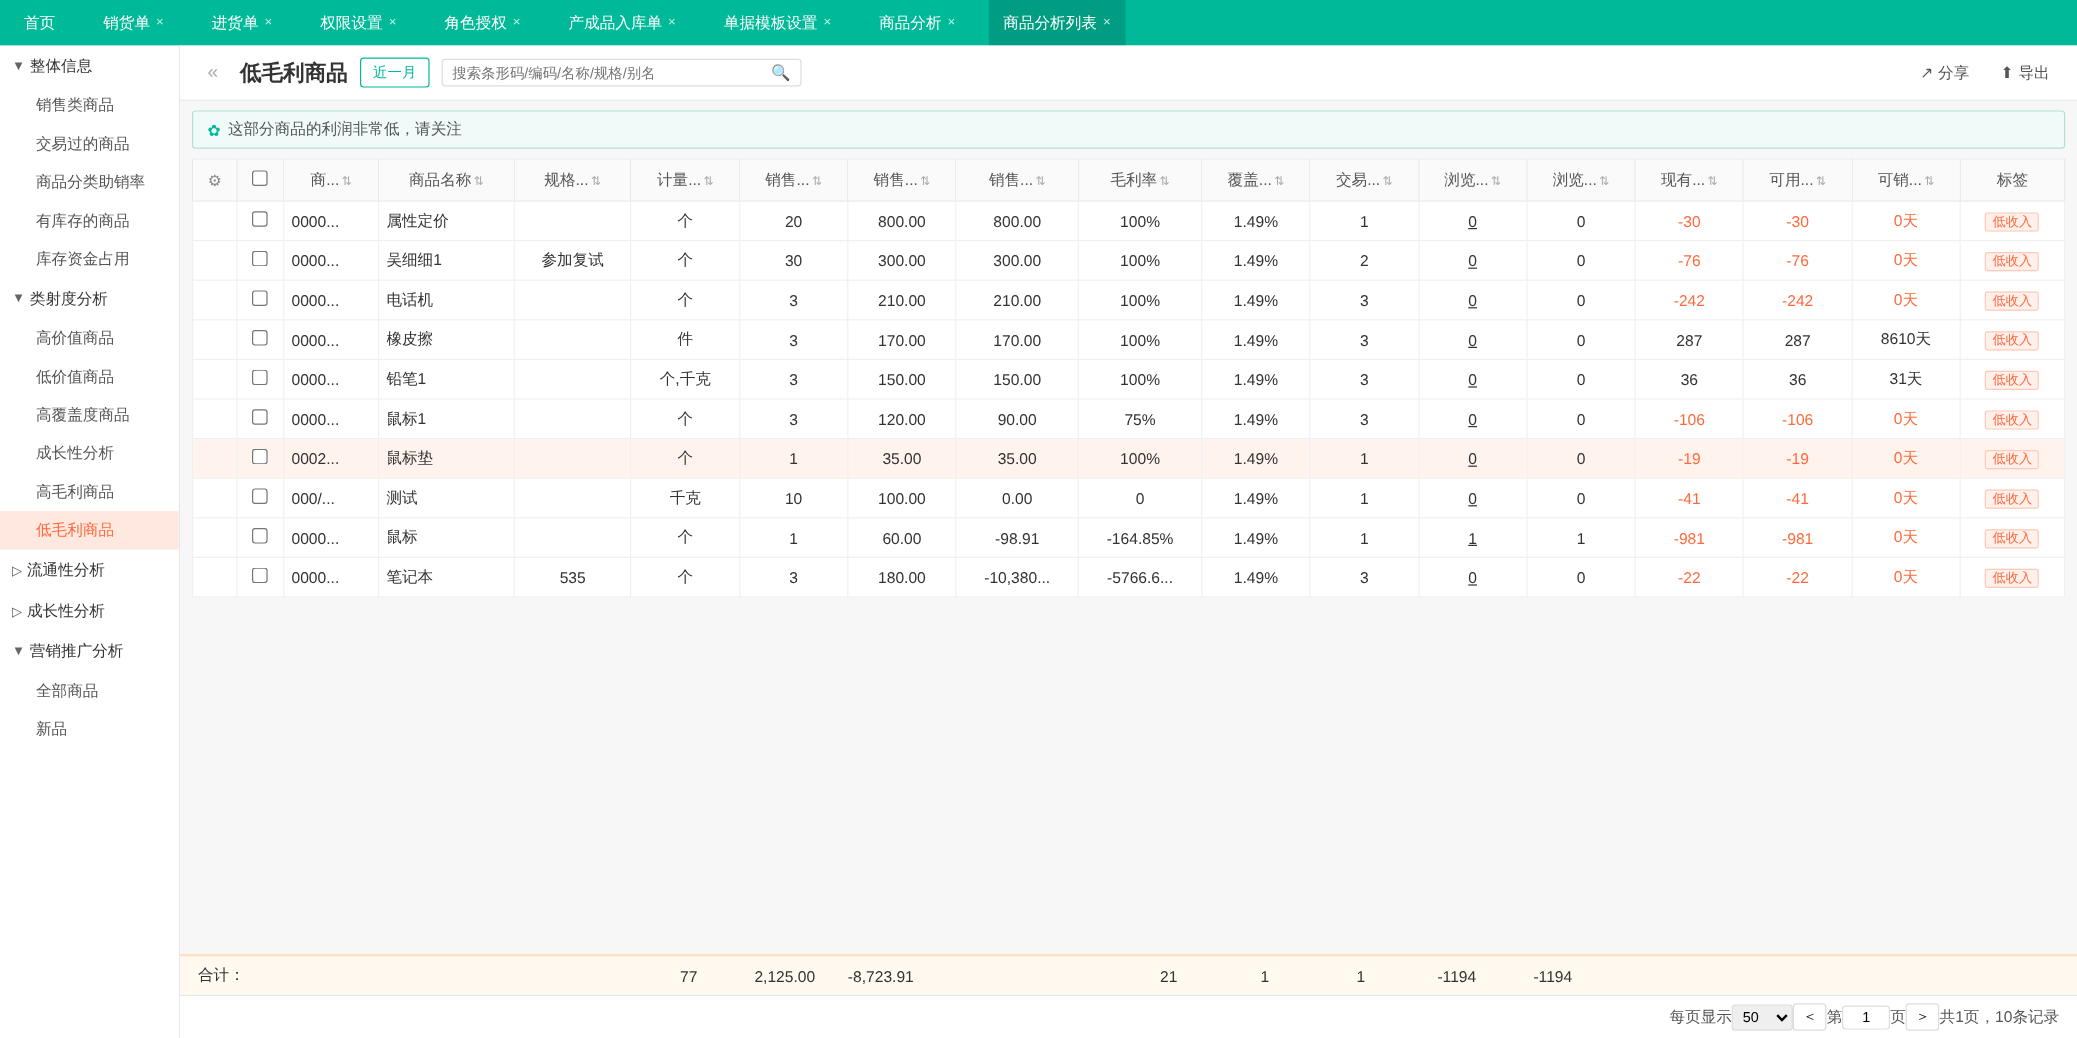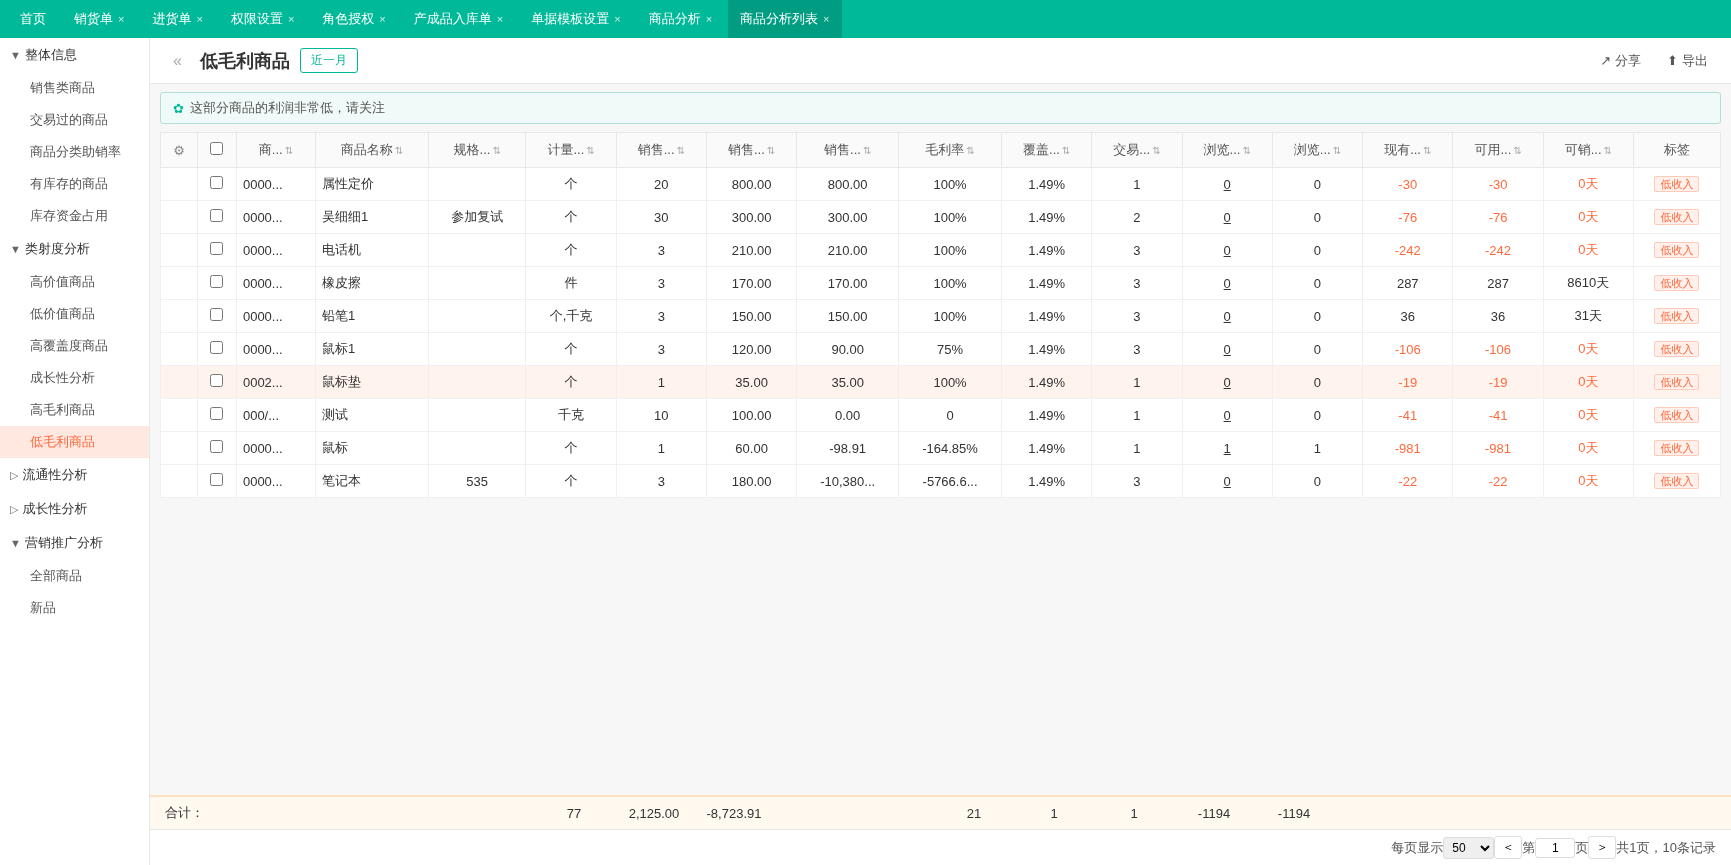--- a/index.html
+++ b/index.html
@@ -5,21 +5,21 @@
     * { box-sizing: border-box; margin: 0; padding: 0; font-family: 'Microsoft YaHei', Arial, sans-serif; font-size: 13px; }
     body { background: #f5f5f5; overflow: hidden; }
 
     
     .top-nav {
       display: flex;
       align-items: center;
       background: #00b999;
       height: 38px;
       padding: 0 8px;
-      gap: 4px;
+      gap: 16px;
     }
     .nav-item {
       color: #fff;
       padding: 0 12px;
       height: 38px;
       display: flex;
       align-items: center;
       cursor: pointer;
       white-space: nowrap;
       font-size: 13px;
@@ -327,20 +327,24 @@
     <div class="sidebar-item">全部商品</div>
     <div class="sidebar-item">新品</div>
   </aside>
 
   <div class="content-area">
 
     <div class="content-header">
       <span class="collapse-btn">«</span>
       <h1 class="page-title">低毛利商品</h1>
       <button class="filter-btn">近一月</button>
+      <div class="search-box">
+        <input type="text" placeholder="搜索条形码/编码/名称/规格/别名" style="">
+        <span style="color:#aaa;">🔍</span>
+      </div>
       <div class="header-actions">
         <div class="action-btn">
           <span>↗</span>
           <span>分享</span>
         </div>
         <div class="action-btn">
           <span>⬆</span>
           <span>导出</span>
         </div>
       </div>

